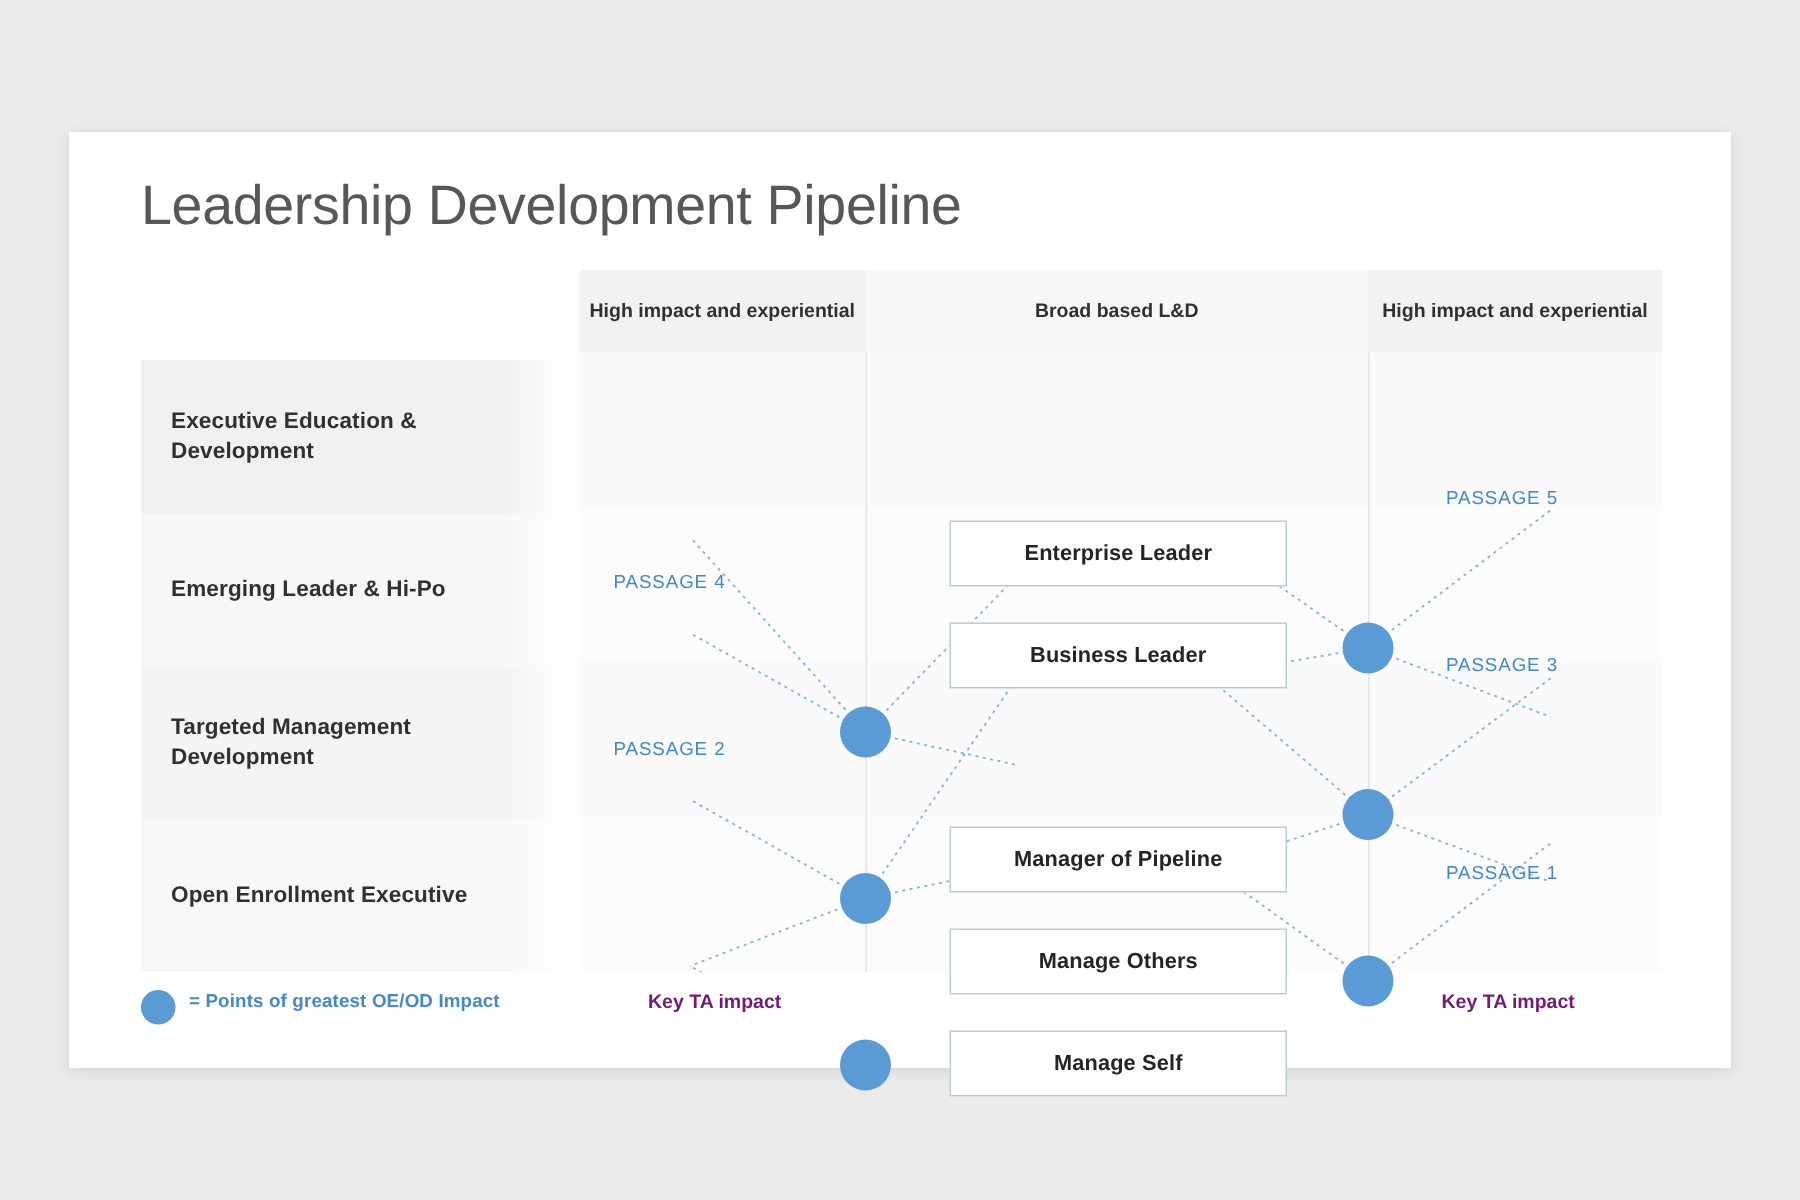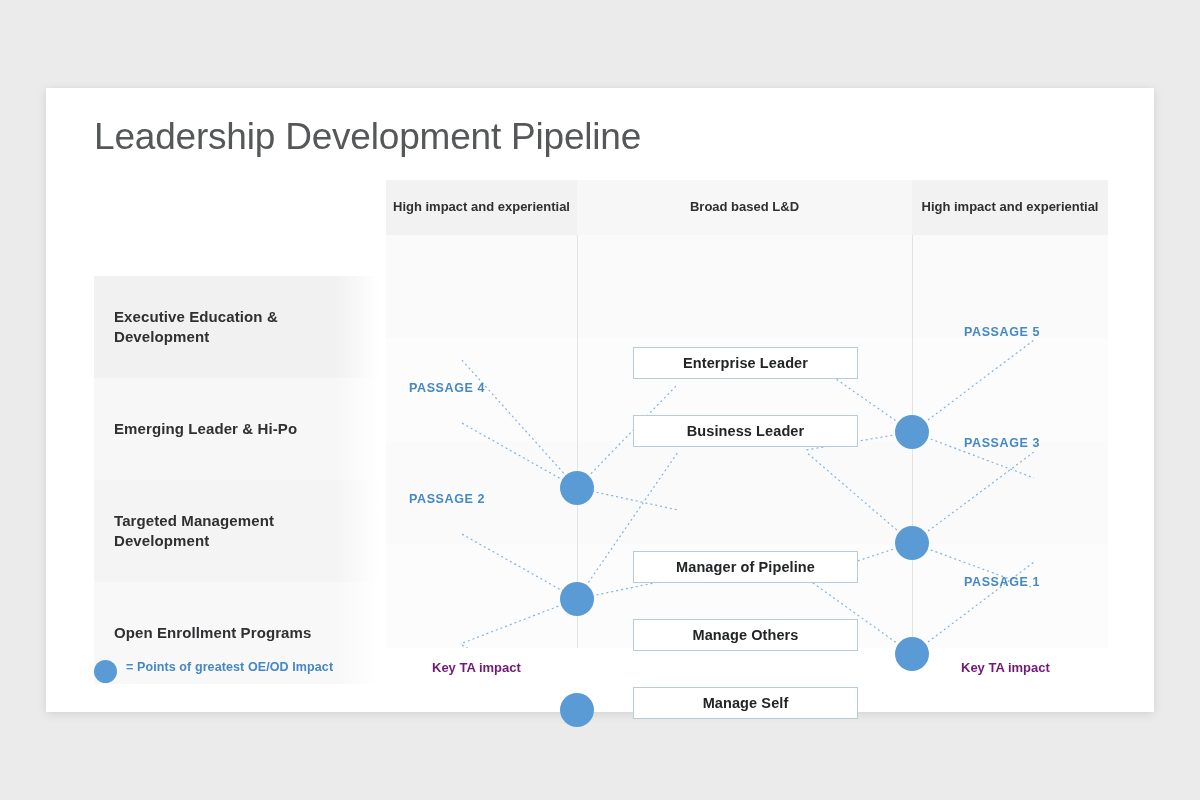--- a/index.html
+++ b/index.html
@@ -28,21 +28,21 @@
     font-weight: 400;
     color: #555759;
     letter-spacing: -0.2px;
     white-space: nowrap;
   }
 
   
   .program-rail {
     position: absolute;
     left: 48px; top: 152px;
-    width: 289px; height: 408px; margin-top: 36px;
+    width: 289px; height: 408px;
   }
   .program-row {
     position: relative;
     width: 100%; height: 102px;
     display: flex; align-items: center;
     padding-left: 20px; padding-right: 10px;
   }
   .program-row.shade-a { background: #f1f1f2; }
   .program-row.shade-b { background: #f7f7f8; }
   .program-row.shade-c { background: #f4f4f5; }
@@ -101,21 +101,21 @@
     position: absolute;
     top: 55px; width: 1px; height: 413px;
     background: #e3e3e3;
   }
   .v-rail.left  { left: 191px; }
   .v-rail.right { left: 526px; }
 
   
   .role-box {
     position: absolute;
-    height: 32px;
+    height: 44px;
     background: #ffffff;
     border: 1px solid #b9ccd6;
     display: flex; align-items: center; justify-content: center;
     font-size: 14.5px; font-weight: bold; color: #222426;
     letter-spacing: 0.1px;
     z-index: 4;
   }
 
   
   .connectors {
@@ -131,21 +131,21 @@
     width: 34px; height: 34px;
     border-radius: 50%;
     background: #5b9bd5;
     z-index: 5;
   }
 
   
   .passage-label {
     position: absolute;
     font-size: 12.5px;
-    font-weight: bold;
+    font-weight: normal;
     color: #4488c5;
     letter-spacing: 0.6px;
     white-space: nowrap;
     z-index: 6;
   }
 
   
   .legend {
     position: absolute;
     left: 48px; top: 572px;
@@ -181,21 +181,21 @@
       <div class="program-row shade-a">
         <div class="program-label">Executive Education &amp; Development</div>
       </div>
       <div class="program-row shade-b">
         <div class="program-label">Emerging Leader &amp; Hi-Po</div>
       </div>
       <div class="program-row shade-c">
         <div class="program-label">Targeted Management Development</div>
       </div>
       <div class="program-row shade-d">
-        <div class="program-label">Open Enrollment Programs</div>
+        <div class="program-label">Open Enrollment Executive</div>
       </div>
       <div class="rail-fade"></div>
     </div>
 
     <div class="chart-panel">
 
       <div class="panel-header">
         <div class="hdr-cell c1">High impact and experiential</div>
         <div class="hdr-cell c2">Broad based L&amp;D</div>
         <div class="hdr-cell c3">High impact and experiential</div>

